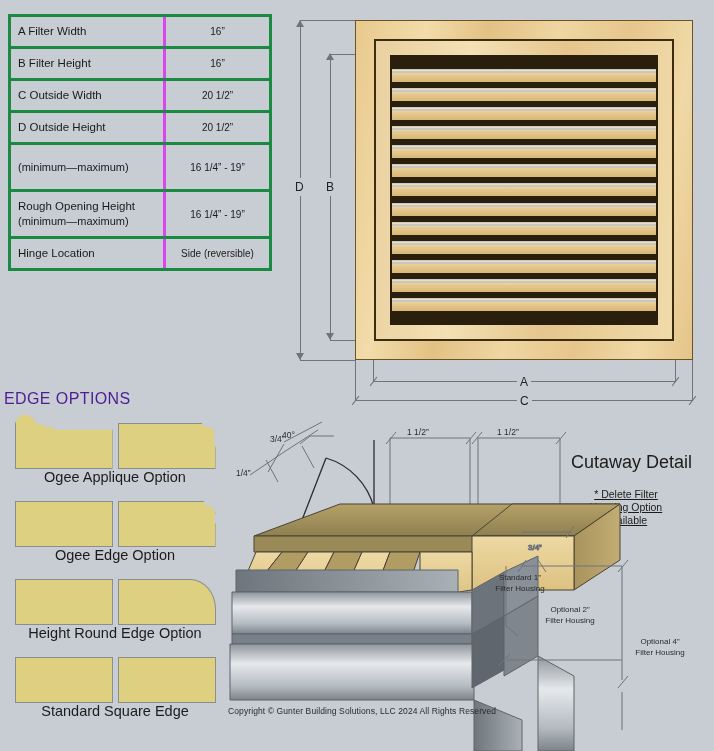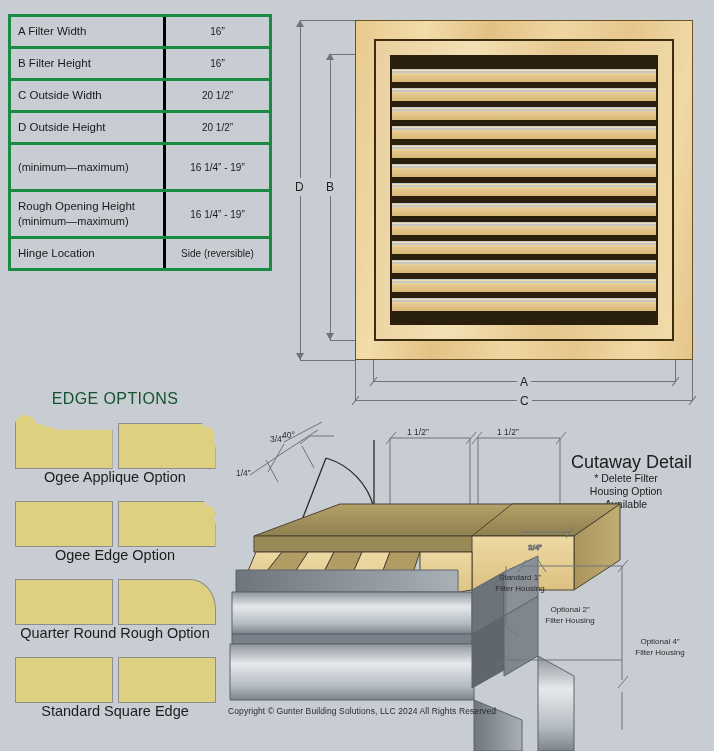--- a/index.html
+++ b/index.html
@@ -23,21 +23,21 @@
   .spec-title{
     height:46px;line-height:46px;text-align:center;
     font-size:24px;font-weight:400;letter-spacing:.3px;
     border-bottom:3px solid #1a8a43;
     color:#111;
   }
   .spec-row{display:flex;border-bottom:3px solid #1a8a43;}
   .spec-row:last-child{border-bottom:none;}
   .spec-label{
     flex:0 0 155px;box-sizing:border-box;
-    border-right:3px solid #000000;
+    border-right:3px solid #d946ef;
     padding:7px 0 7px 7px;
     font-size:11.5px;line-height:15px;
     display:flex;flex-direction:column;justify-content:center;
     min-height:20px;
   }
   .spec-label .l2{font-size:11px;}
   .spec-value{
     flex:1;box-sizing:border-box;
     display:flex;align-items:center;justify-content:center;
     font-size:10px;text-align:center;
@@ -86,22 +86,22 @@
     padding:2px 3px;text-align:center;
   }
   .arrow{position:absolute;width:0;height:0;}
   .arr-up{border-left:4px solid transparent;border-right:4px solid transparent;border-bottom:7px solid #6f747c;}
   .arr-dn{border-left:4px solid transparent;border-right:4px solid transparent;border-top:7px solid #6f747c;}
   .tick{position:absolute;width:11px;height:1px;background:#6f747c;transform:rotate(-52deg);}
 
   
   .edge-section{position:absolute;left:4px;top:390px;width:222px;}
   .edge-title{
-    text-align:center;font-size:16px;letter-spacing:.4px;
-    color:#14532d;margin-bottom:5px;
+    font-size:16px;letter-spacing:.4px;
+    color:#4c1d95;margin-bottom:5px;
   }
   .edge-group{margin-bottom:3px;}
   .edge-pair{display:flex;gap:5px;justify-content:center;height:56px;align-items:flex-end;}
   .edge-shape{background:#ddd081;border:1px solid #8d8d8d;box-sizing:border-box;}
   .edge-left{width:98px;height:46px;}
   .edge-right{width:98px;height:46px;}
   .edge-caption{
     text-align:center;font-size:14.5px;margin:0 0 6px;color:#1c1c1c;
   }
   
@@ -119,22 +119,22 @@
     border-top-right-radius:26px 30px;
   }
   .sh-square{}
 
   
   .cutaway{position:absolute;left:222px;top:420px;width:492px;height:331px;}
   .cut-title{
     position:absolute;right:22px;top:32px;font-size:18px;color:#1c1c1c;
   }
   .cut-note{
-    position:absolute;right:28px;top:52px;width:120px;text-align:center;
-    font-size:10.5px;line-height:13px;color:#1c1c1c;
+    position:absolute;right:28px;top:68px;width:120px;text-align:center;
+    font-size:10.5px;line-height:13px;color:#1c1c1c;text-decoration:underline;
   }
   .cut-svg{position:absolute;left:0;top:0;}
 
   
   .footer{position:absolute;left:228px;top:704px;}
   .footer-brand{font-size:12px;color:#1c1c1c;letter-spacing:.1px;}
   .footer-copy{font-size:8.5px;color:#2a2a2a;margin-top:2px;letter-spacing:.1px;}
 </style>
 </head>
 <body>
@@ -264,21 +264,21 @@
         <div class="edge-shape edge-right sh-ogee-edge-r"></div>
       </div>
       <div class="edge-caption">Ogee Edge Option</div>
     </div>
 
     <div class="edge-group">
       <div class="edge-pair">
         <div class="edge-shape edge-left sh-square"></div>
         <div class="edge-shape edge-right sh-qround-r"></div>
       </div>
-      <div class="edge-caption">Quarter Round Rough Option</div>
+      <div class="edge-caption">Height Round Edge Option</div>
     </div>
 
     <div class="edge-group">
       <div class="edge-pair">
         <div class="edge-shape edge-left sh-square"></div>
         <div class="edge-shape edge-right sh-square"></div>
       </div>
       <div class="edge-caption">Standard Square Edge</div>
     </div>
   </div>

